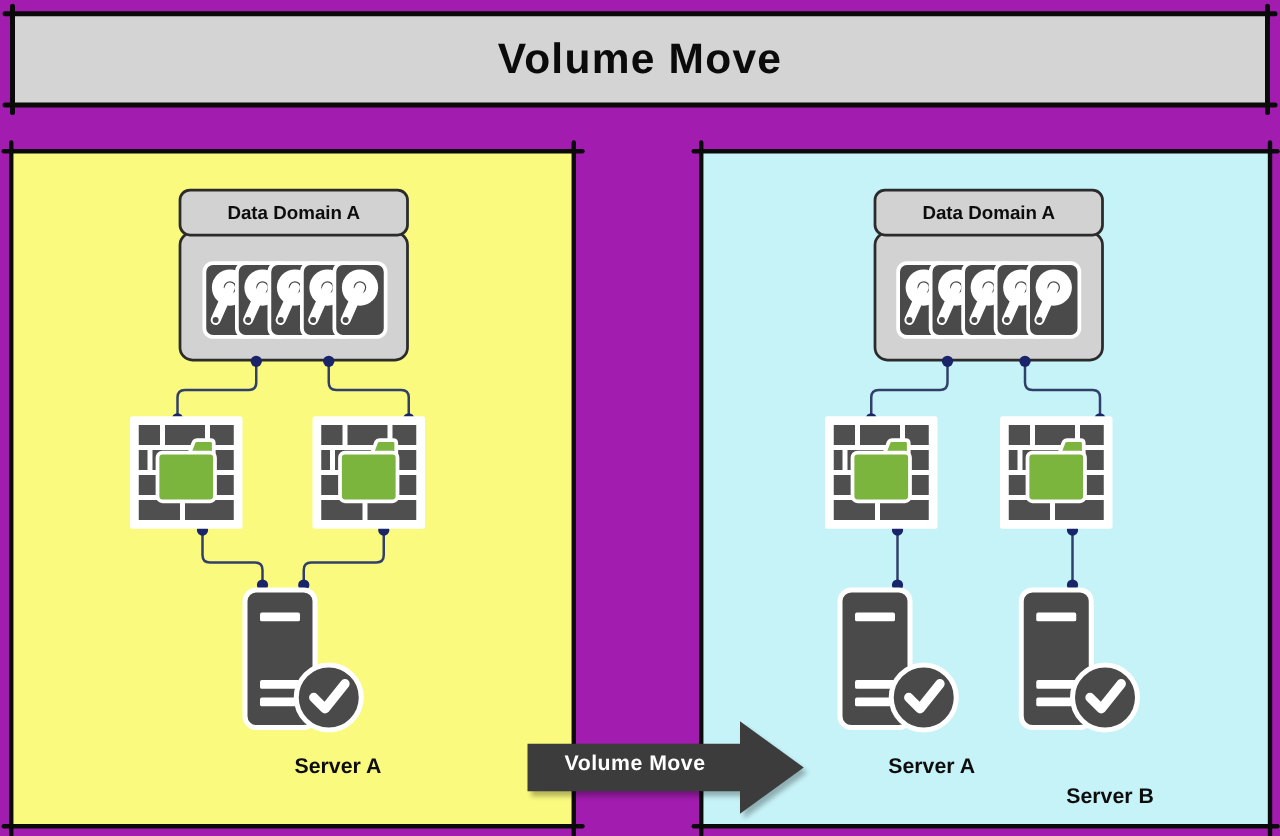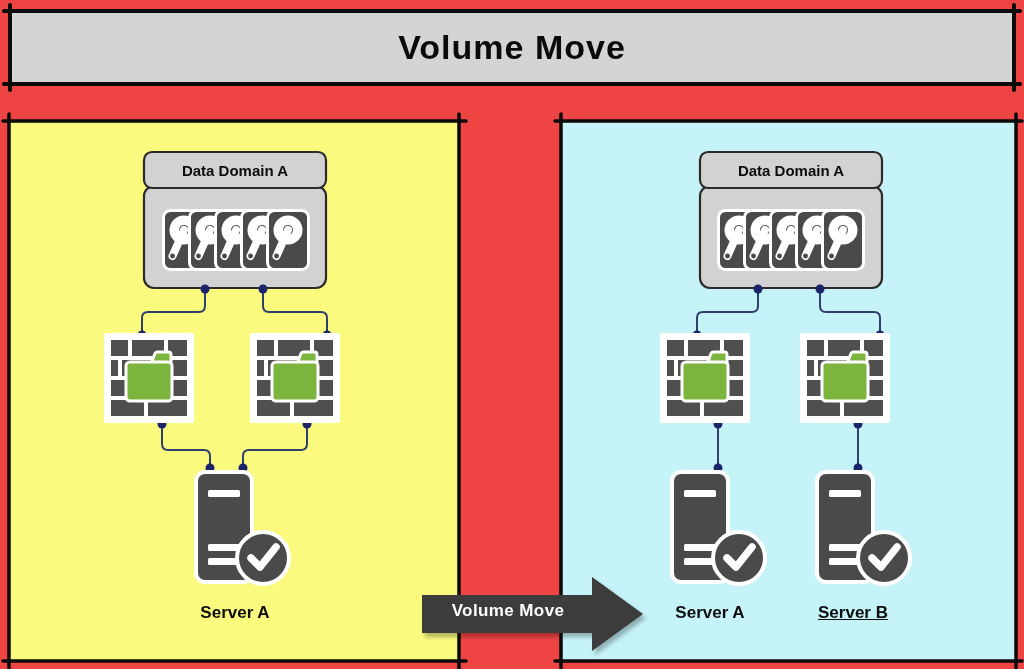--- a/index.html
+++ b/index.html
@@ -1,34 +1,34 @@
 <!DOCTYPE html>
 <html><head>
 <meta charset="utf-8">
 <style>
   html,body { margin:0; padding:0; background:#ffffff; }
   .canvas {
     position:relative; width:1024px; height:669px;
     font-family:"Liberation Sans", sans-serif;
-    background:#ef4444; overflow:hidden;
+    background:#a21caf; overflow:hidden;
   }
   svg.scene { position:absolute; left:0; top:0; }
   .overlay { position:absolute; left:0; top:0; width:1024px; height:669px; pointer-events:none; }
   .label { position:absolute; color:#0d0d0d; font-weight:bold; }
   .title-text {
     left:10px; top:11px; width:1004px; height:73px;
     display:flex; align-items:center; justify-content:center;
     font-size:34px; letter-spacing:1px; color:#0b0b0b;
   }
   .dd-label {
     width:182px; height:36px; display:flex; align-items:center; justify-content:center;
     font-size:15px;
     text-align:center;
   }
-  .server-label { width:140px; text-align:center; font-size:17px; }
+  .server-label { width:140px; text-align:right; font-size:17px; }
   .arrow-label {
     left:424px; top:601px; width:168px; text-align:center;
     font-size:17px; color:#ffffff; letter-spacing:0.4px;
   }
 </style>
 </head>
 <body>
 
 <div class="canvas">
 
@@ -179,17 +179,17 @@
   <div class="overlay">
     <div class="label title-text">Volume Move</div>
 
     <div class="label dd-label" style="left:144px; top:152px;">Data Domain A</div>
 
     <div class="label server-label" style="left:165px; top:603px;">Server A</div>
 
     <div class="label dd-label" style="left:700px; top:152px;">Data Domain A</div>
 
     <div class="label server-label" style="left:640px; top:603px;">Server A</div>
-    <div class="label server-label" style="left:783px; top:603px;text-decoration:underline;">Server B</div>
+    <div class="label server-label" style="left:783px; top:627px;">Server B</div>
 
     <div class="label arrow-label">Volume Move</div>
   </div>
 </div>
 
 </body></html>

